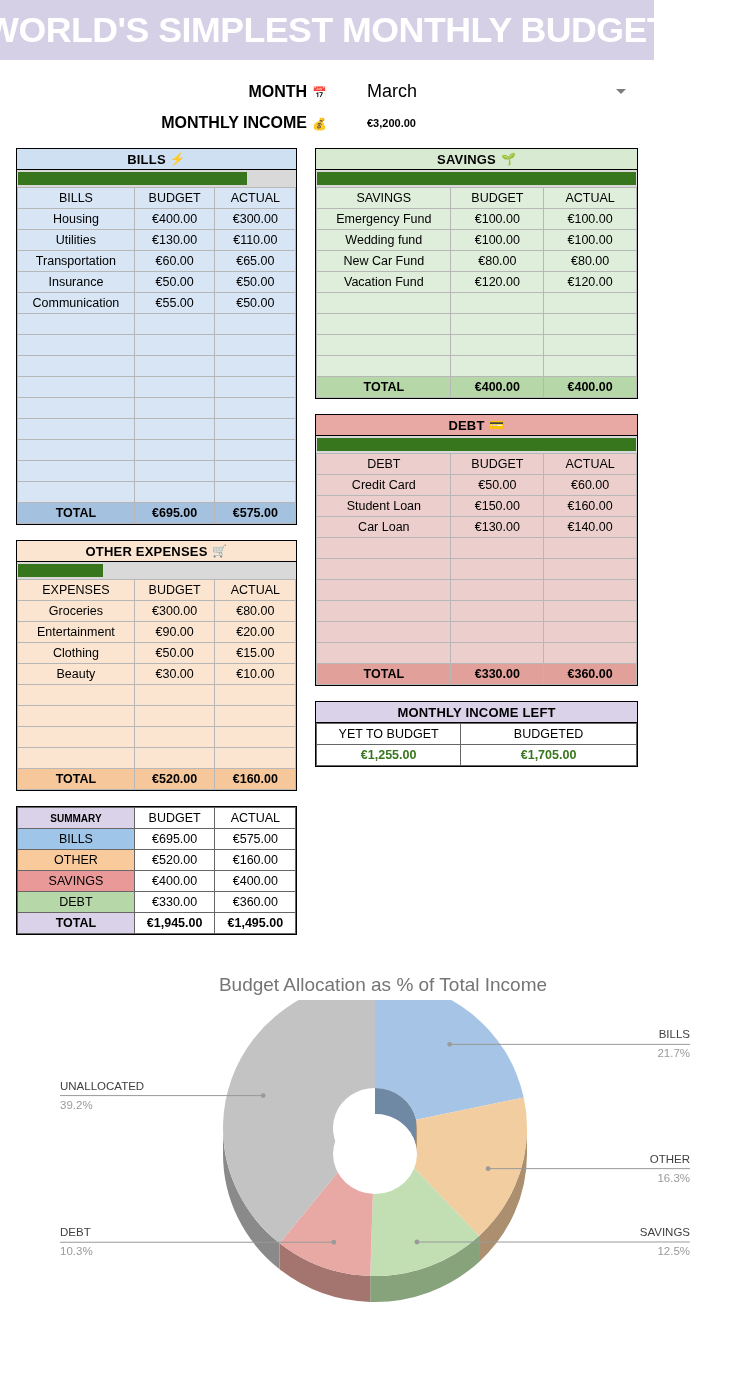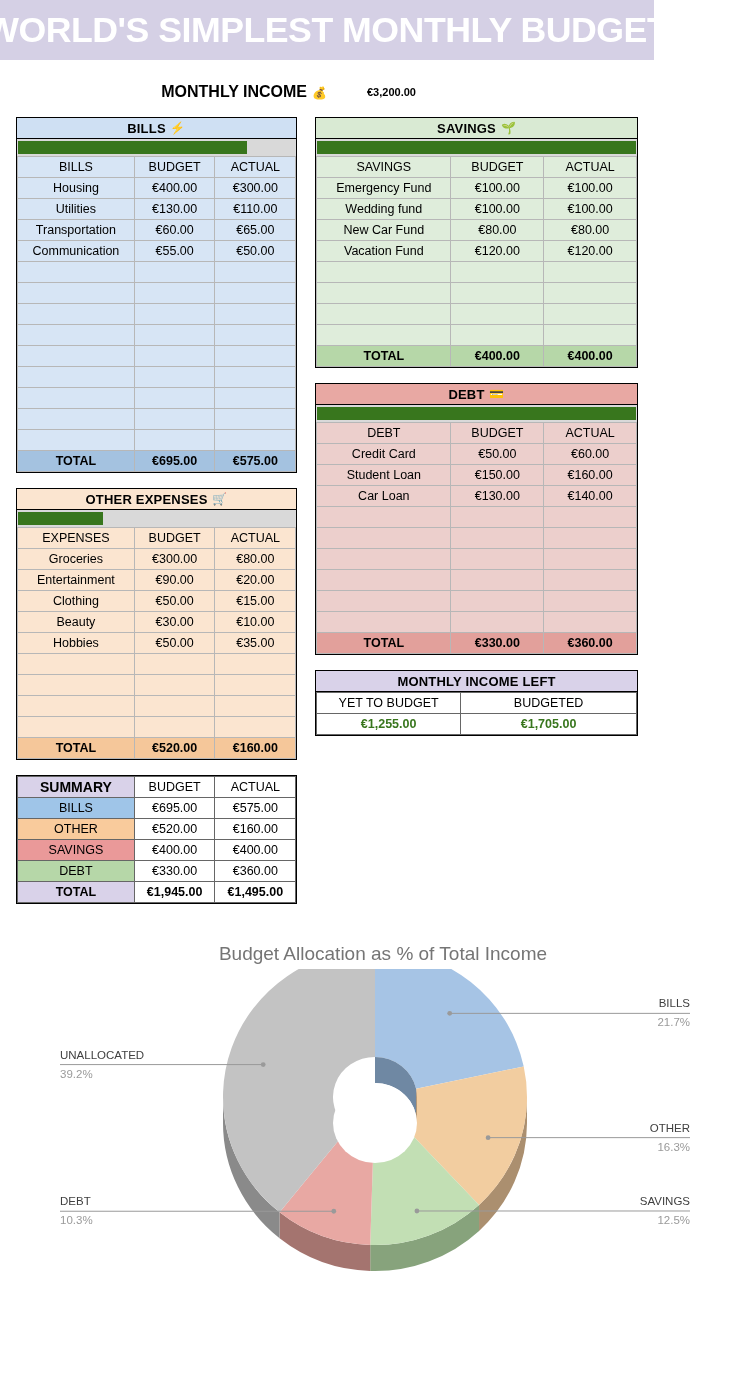--- a/index.html
+++ b/index.html
@@ -93,21 +93,21 @@
 
   
   .summary { border: 1.5px solid #000; }
   table.summary-tbl { width: 100%; border-collapse: collapse; table-layout: fixed; }
   table.summary-tbl td {
     border: 1px solid #666; height: 21px; font-size: 12.5px;
     text-align: center; color: #000; background: #fff;
   }
   table.summary-tbl td.lbl { font-weight: normal; }
   table.summary-tbl tr.head td { font-weight: normal; }
-  table.summary-tbl tr.head td.lbl { font-weight: bold; font-size: 14px; background: #d9d2e9; }
+  table.summary-tbl tr.head td.lbl { font-weight: bold; font-size: 10px; background: #d9d2e9; }
   table.summary-tbl tr.foot td { font-weight: bold; }
   table.summary-tbl tr.foot td.lbl { background: #d9d2e9; }
   .sw-bills { background: #9fc5e8 !important; }
   .sw-other { background: #f9cb9c !important; }
   .sw-sav   { background: #e06666aa !important; }
   .sw-debt  { background: #b6d7a8 !important; }
 
   
   .notes-title { background: #d9d2e9; }
   .notes-body { border: 1.5px solid #000; border-top: none; }
@@ -138,20 +138,29 @@
 
 <div id="page">
 
   <div class="banner">
     <div class="banner-title">WORLD'S SIMPLEST MONTHLY BUDGET</div>
   </div>
 
   <div class="topinfo">
     <div class="inforow">
       <div class="info-label">
+        <span>MONTH</span><span class="emoji">📅</span>
+      </div>
+      <div class="info-value">
+        <span>March</span>
+        <span class="dd-arrow"></span>
+      </div>
+    </div>
+    <div class="inforow">
+      <div class="info-label">
         <span>MONTHLY INCOME</span><span class="emoji">💰</span>
       </div>
       <div class="info-value bold">
         <span>€3,200.00</span>
       </div>
     </div>
   </div>
 
   <div class="cols">
 
@@ -187,20 +196,25 @@
                   <td>Utilities</td>
                   <td>€130.00</td>
                   <td>€110.00</td>
                 </tr>
                 <tr>
                   <td>Transportation</td>
                   <td>€60.00</td>
                   <td>€65.00</td>
                 </tr>
                 <tr>
+                  <td>Insurance</td>
+                  <td>€50.00</td>
+                  <td>€50.00</td>
+                </tr>
+                <tr>
                   <td>Communication</td>
                   <td>€55.00</td>
                   <td>€50.00</td>
                 </tr>
                 <tr>
                   <td></td>
                   <td></td>
                   <td></td>
                 </tr>
                 <tr>
@@ -286,25 +300,20 @@
                 </tr>
                 <tr>
                   <td>Clothing</td>
                   <td>€50.00</td>
                   <td>€15.00</td>
                 </tr>
                 <tr>
                   <td>Beauty</td>
                   <td>€30.00</td>
                   <td>€10.00</td>
-                </tr>
-                <tr>
-                  <td>Hobbies</td>
-                  <td>€50.00</td>
-                  <td>€35.00</td>
                 </tr>
                 <tr>
                   <td></td>
                   <td></td>
                   <td></td>
                 </tr>
                 <tr>
                   <td></td>
                   <td></td>
                   <td></td>

